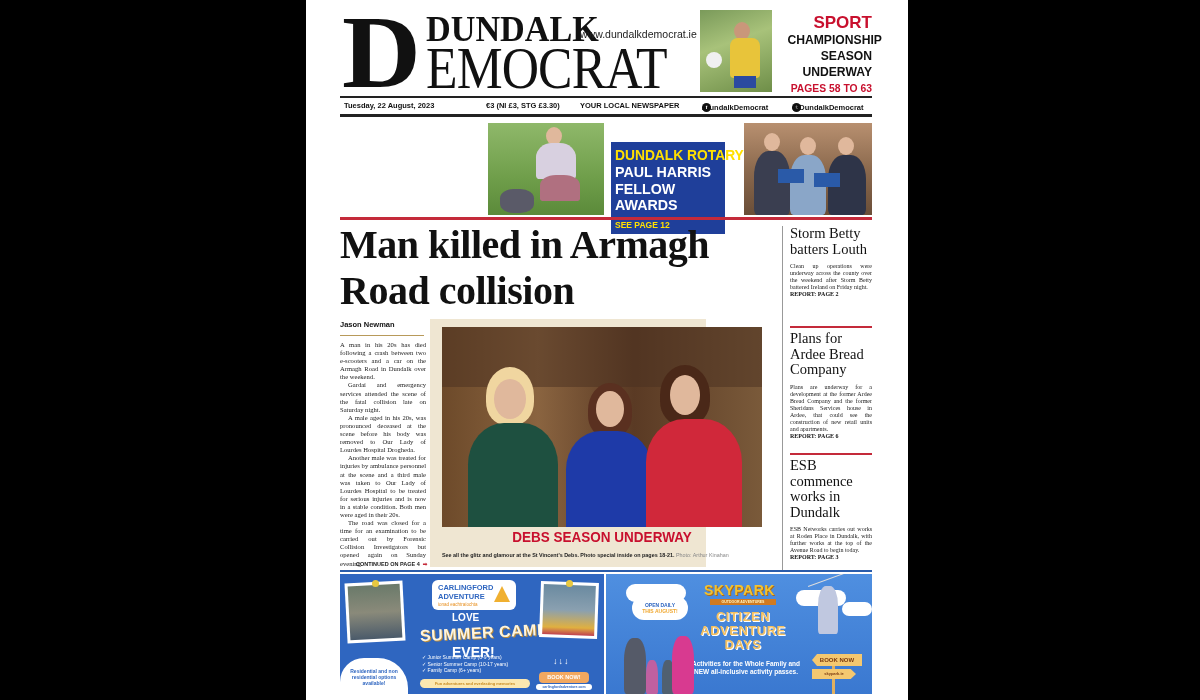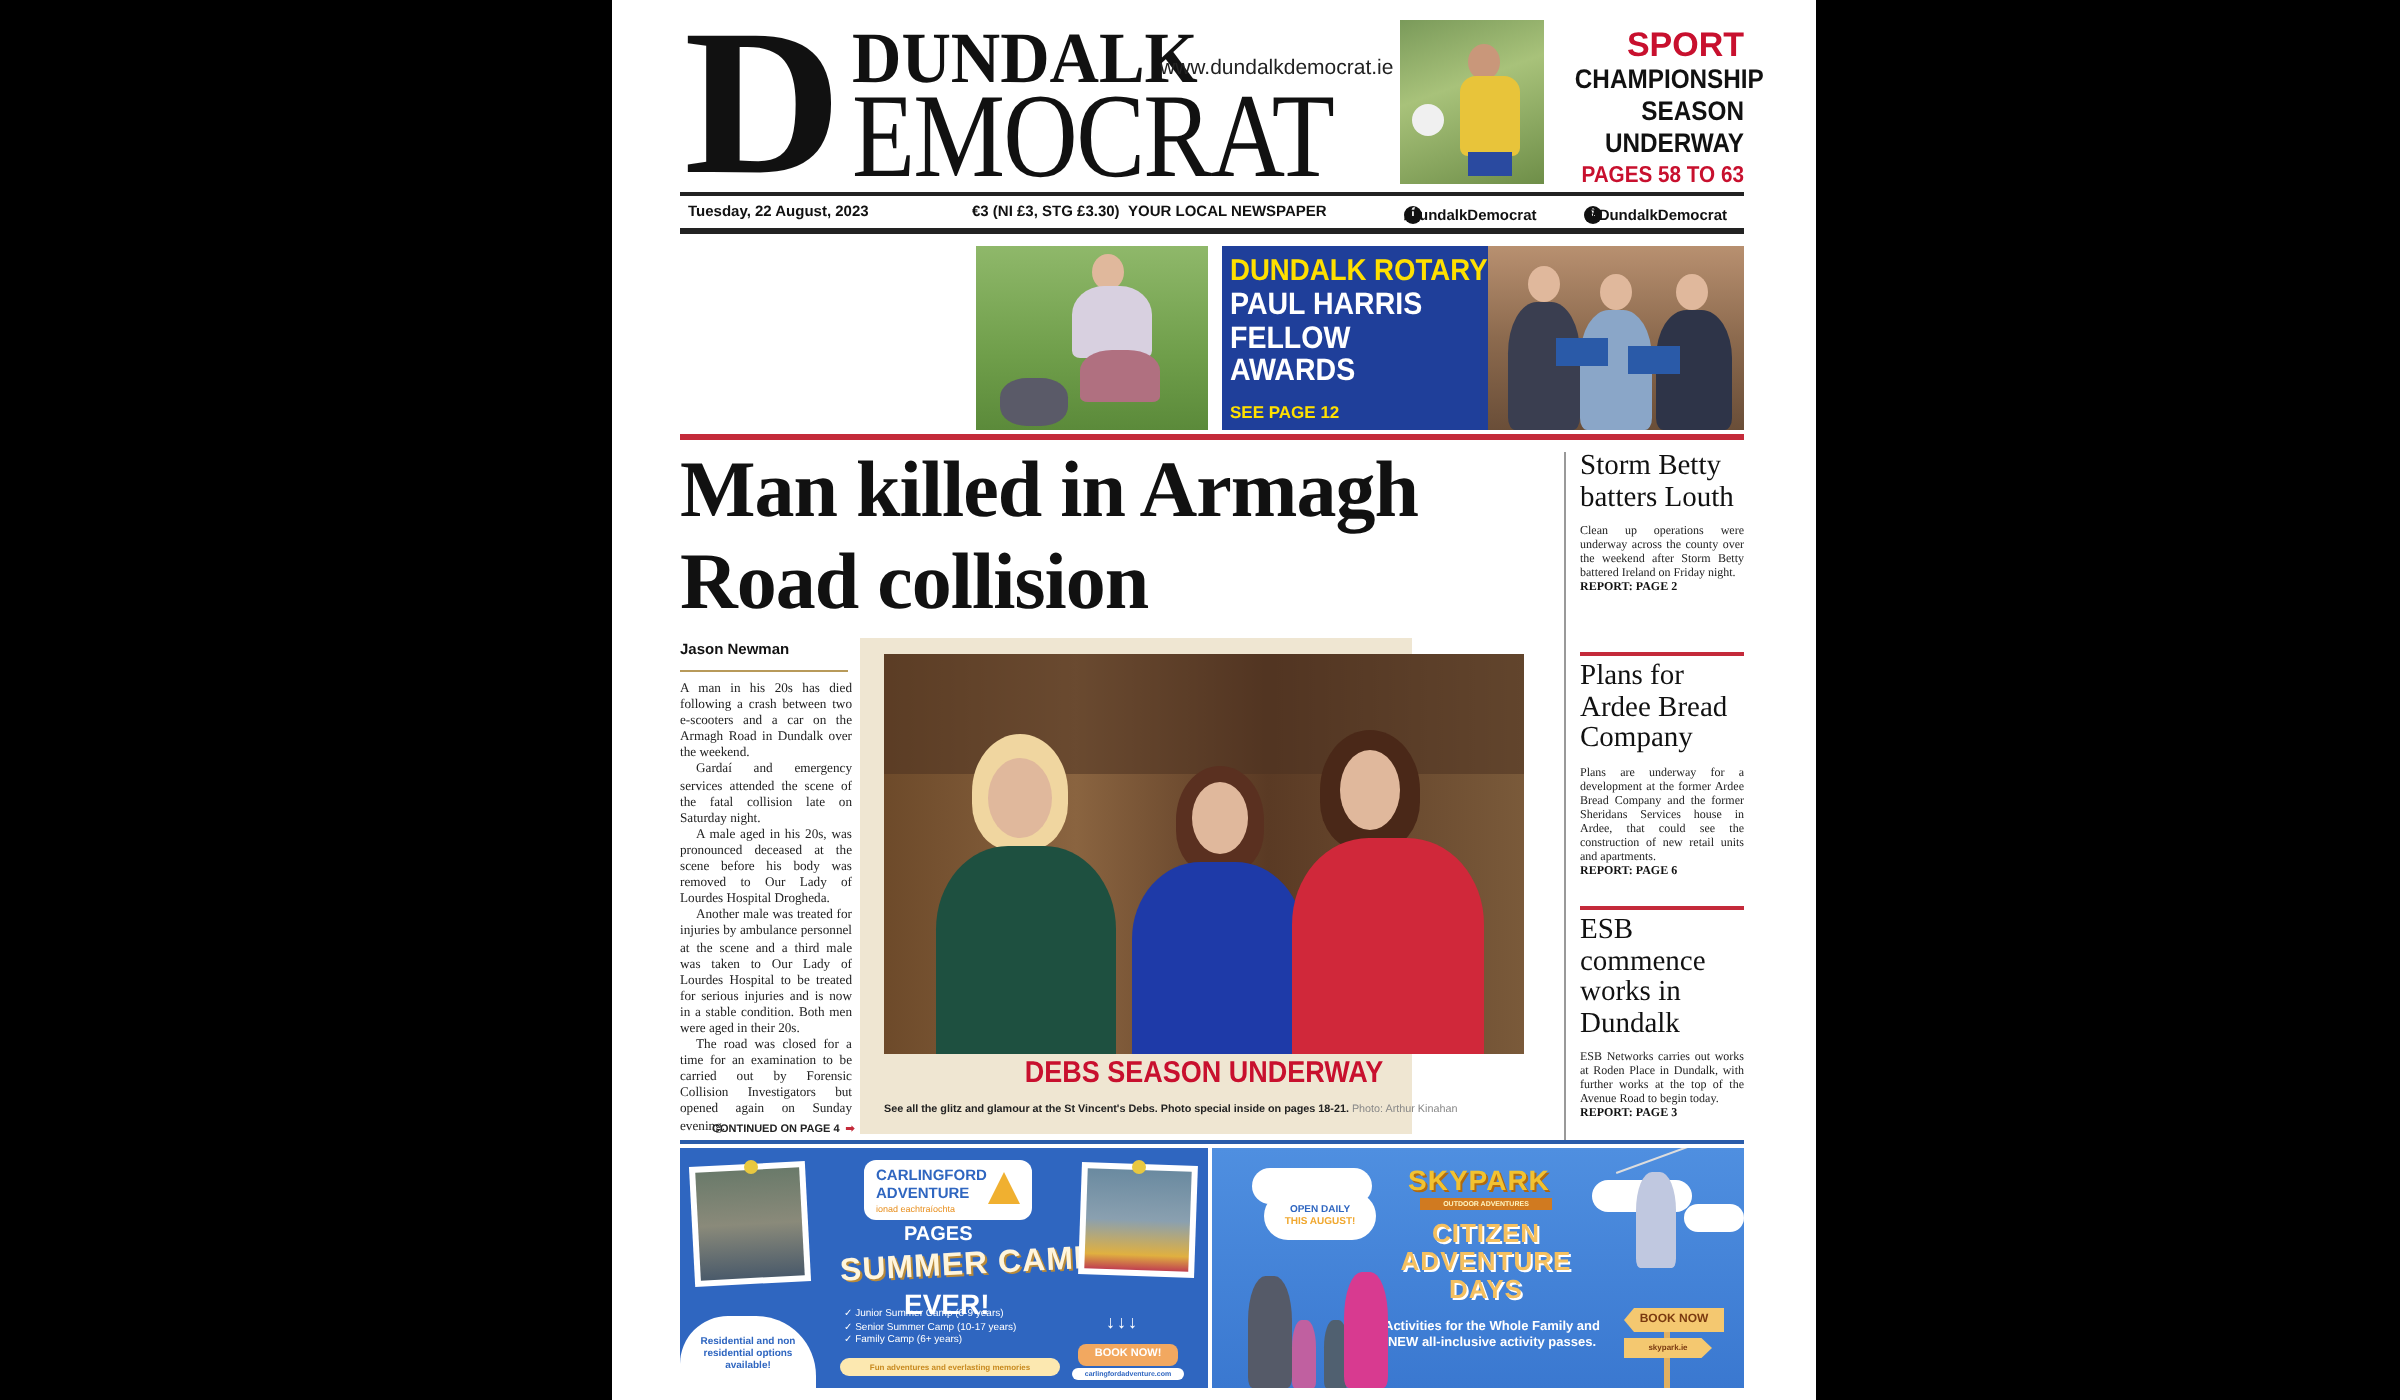--- a/index.html
+++ b/index.html
@@ -36,21 +36,21 @@
   .promo-text { position: absolute; left: 0; top: 0; height: 92px; padding: 4px 4px; font-weight: bold; line-height: 16px; }
   .promo-text .kick { color: #ffe000; font-size: 15px; line-height: 18px; transform: scaleX(0.92); transform-origin: left; white-space: nowrap; }
   .promo-text .head { color: #fff; font-size: 15.5px; line-height: 16.5px; transform: scaleX(0.92); transform-origin: left; }
   .promo-text .see { color: #ffe000; font-size: 8.5px; margin-top: 3px; }
   .promo-img { position: absolute; top: 0; height: 92px; overflow: hidden; }
 
   .p1 { left: 34px; width: 264px; }
   .p1 .promo-text { width: 148px; background: #9b1c8f; }
   .p1 .promo-img { left: 148px; width: 116px; background: linear-gradient(180deg,#8fb86a 0%, #6f9e4a 60%, #5b8a3a 100%); }
   .p2 { left: 305px; width: 261px; }
-  .p2 .promo-text { width: 133px; background: #1f3f9a; }
+  .p2 .promo-text { width: 114px; background: #1f3f9a; margin-top: 19px; }
   .p2 .promo-img { left: 133px; width: 128px; background: linear-gradient(180deg,#b89070 0%, #8c6a4e 50%, #6a4e38 100%); }
 
   .person { position: absolute; border-radius: 40% 40% 10% 10%; }
   .head-c { position: absolute; border-radius: 50%; background: #e0b89c; }
 
   .red-rule { position: absolute; left: 34px; top: 217px; width: 532px; height: 3px; background: #c42a3a; }
 
   
   .headline { position: absolute; left: 34px; top: 222px; width: 440px; font-family: "Liberation Serif", serif; font-weight: bold; font-size: 40px; line-height: 46px; color: #111; letter-spacing: -0.5px; }
   .byline { position: absolute; left: 34px; top: 320px; font-size: 7.5px; font-weight: bold; color: #111; }
@@ -134,21 +134,21 @@
     <div class="s2">CHAMPIONSHIP</div>
     <div class="s2">SEASON</div>
     <div class="s2">UNDERWAY</div>
     <div class="s3">PAGES 58 TO 63</div>
   </div>
 
   <div class="rule-top"></div>
   <div class="dateline">
     <span style="left:4px">Tuesday, 22 August, 2023</span>
     <span style="left:146px;font-weight:bold">€3 (NI £3, STG £3.30)</span>
-    <span style="left:224px">YOUR LOCAL NEWSPAPER</span>
+    <span style="left:240px">YOUR LOCAL NEWSPAPER</span>
     <span style="left:362px">
         <span class="soc-ico">f</span>
         <span>/DundalkDemocrat</span>
       </span>
     <span style="left:452px">
         <span class="soc-ico">t</span>
         <span>@DundalkDemocrat</span>
       </span>
   </div>
   <div class="rule-bot"></div>
@@ -241,21 +241,21 @@
     <div class="polaroid" style="left:6px;top:8px;width:58px;height:60px;transform:rotate(-3deg);">
       <div class="inner" style="background:linear-gradient(180deg,#6a7a6a 0%,#8a8a7a 50%,#4a5a6a 100%);"></div>
     </div>
     <div class="pin" style="left:32px;top:6px;"></div>
     <div class="logo-pill">
       <div>CARLINGFORD</div>
       <div>ADVENTURE</div>
       <div class="sub">ionad eachtraíochta</div>
       <div class="tri"></div>
     </div>
-    <div class="best">PAGES</div>
+    <div class="best">LOVE</div>
     <div class="summer">SUMMER CAMP</div>
     <div class="ever">EVER!</div>
     <div class="list">
       <div><span>✓</span> <span>Junior Summer Camp (6-9 years)</span></div>
       <div><span>✓</span> <span>Senior Summer Camp (10-17 years)</span></div>
       <div><span>✓</span> <span>Family Camp (6+ years)</span></div>
     </div>
     <div class="tag">Fun adventures and everlasting memories</div>
     <div class="cloud">Residential and non residential options available!</div>
     <div class="polaroid" style="left:200px;top:8px;width:58px;height:56px;transform:rotate(2deg);">

